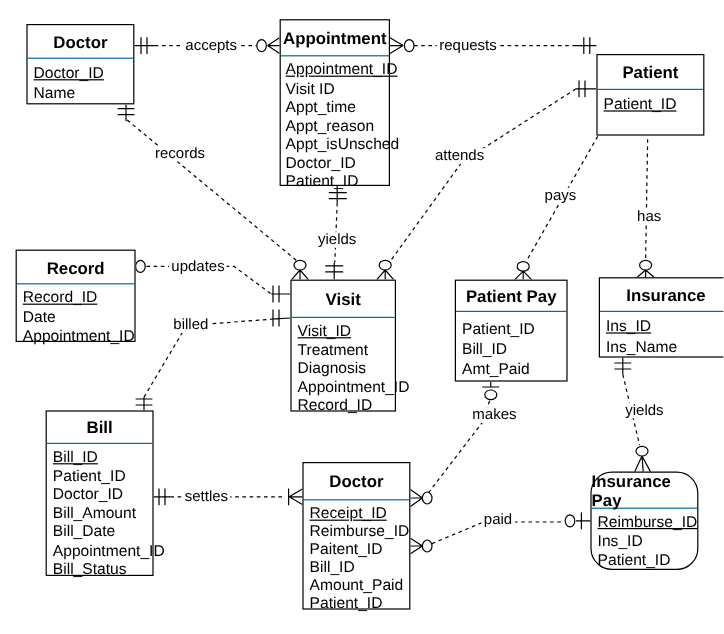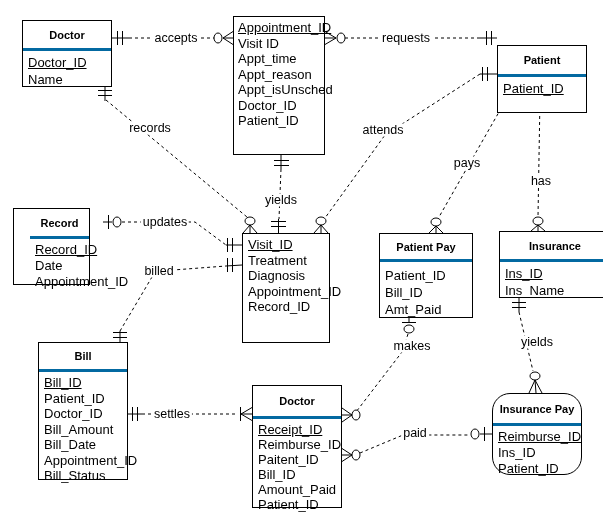--- a/index.html
+++ b/index.html
@@ -3,21 +3,21 @@
 <meta charset="utf-8">
 <style>
   html,body{margin:0;padding:0;background:#fff;}
   #canvas{position:relative;width:603px;height:528px;background:#fff;overflow:hidden;
           font-family:"Liberation Sans",sans-serif;color:#000;}
   #wires{position:absolute;left:0;top:0;z-index:0;}
   #wires path{fill:none;stroke:#000;stroke-width:1;}
   #wires path.dash{stroke-dasharray:3,3;}
   #wires ellipse{fill:#fff;stroke:#000;stroke-width:1;}
   .entity{position:absolute;z-index:1;background:#fff;border:1px solid #000;box-sizing:border-box;}
-  .entity-title{border-bottom:3px solid #0369a1;font-weight:bold;font-size:11px;
+  .entity-title{border-bottom:1px solid #0369a1;font-weight:bold;font-size:14px;
                 display:flex;align-items:center;justify-content:center;}
   .entity-attrs{padding:3px 4px 0 5px;font-size:13px;white-space:nowrap;}
   .attr.key{text-decoration:underline;}
   .rel-label{position:absolute;z-index:2;transform:translate(-50%,-50%);background:#fff;
              padding:0 2px;font-size:12.5px;line-height:13px;}
 </style>
 </head>
 <body>
 
 <div id="canvas">
@@ -104,48 +104,50 @@
 
   <div class="entity" style="left:22px;top:20px;width:90px;height:67px;">
     <div class="entity-title" style="height:27px;">Doctor</div>
     <div class="entity-attrs" style="line-height:17px;">
       <div class="attr key">Doctor_ID</div>
       <div class="attr">Name</div>
     </div>
   </div>
 
   <div class="entity" style="left:233px;top:16px;width:92px;height:139px;">
+    <div class="entity-title" style="height:29px;">Appointment</div>
     <div class="entity-attrs" style="line-height:15.5px;padding-left:4px;">
       <div class="attr key">Appointment_ID</div>
       <div class="attr">Visit ID</div>
       <div class="attr">Appt_time</div>
       <div class="attr">Appt_reason</div>
       <div class="attr">Appt_isUnsched</div>
       <div class="attr">Doctor_ID</div>
       <div class="attr">Patient_ID</div>
     </div>
   </div>
 
   <div class="entity" style="left:497px;top:17px;width:90px;height:68px;margin-top:28px;">
     <div class="entity-title" style="height:28px;">Patient</div>
     <div class="entity-attrs" style="line-height:17px;">
       <div class="attr key">Patient_ID</div>
     </div>
   </div>
 
-  <div class="entity" style="left:13px;top:208px;width:77px;height:77px;padding-left:16px;">
+  <div class="entity" style="left:13px;top:208px;width:100px;height:77px;">
     <div class="entity-title" style="height:27px;">Record</div>
     <div class="entity-attrs" style="line-height:16px;">
       <div class="attr key">Record_ID</div>
       <div class="attr">Date</div>
       <div class="attr">Appointment_ID</div>
     </div>
   </div>
 
   <div class="entity" style="left:242px;top:233px;width:88px;height:110px;">
+    <div class="entity-title" style="height:30px;">Visit</div>
     <div class="entity-attrs" style="line-height:15.5px;">
       <div class="attr key">Visit_ID</div>
       <div class="attr">Treatment</div>
       <div class="attr">Diagnosis</div>
       <div class="attr">Appointment_ID</div>
       <div class="attr">Record_ID</div>
     </div>
   </div>
 
   <div class="entity" style="left:379px;top:233px;width:94px;height:85px;">
@@ -193,21 +195,21 @@
   <div class="entity" style="left:492px;top:393px;width:90px;height:82px;border-radius:18px;">
     <div class="entity-title" style="height:29px;">Insurance Pay</div>
     <div class="entity-attrs" style="line-height:16px;">
       <div class="attr key">Reimburse_ID</div>
       <div class="attr">Ins_ID</div>
       <div class="attr">Patient_ID</div>
     </div>
   </div>
 
   <span class="rel-label" style="left:176px;top:38px;">accepts</span>
-  <span class="rel-label" style="left:390px;top:38px;margin-left:16px;">requests</span>
+  <span class="rel-label" style="left:390px;top:38px;">requests</span>
   <span class="rel-label" style="left:150px;top:128px;">records</span>
   <span class="rel-label" style="left:383px;top:130px;">attends</span>
   <span class="rel-label" style="left:281px;top:200px;">yields</span>
   <span class="rel-label" style="left:165px;top:222px;">updates</span>
   <span class="rel-label" style="left:159px;top:271px;">billed</span>
   <span class="rel-label" style="left:467px;top:163px;">pays</span>
   <span class="rel-label" style="left:541px;top:181px;">has</span>
   <span class="rel-label" style="left:412px;top:346px;">makes</span>
   <span class="rel-label" style="left:172px;top:414px;">settles</span>
   <span class="rel-label" style="left:537px;top:342px;">yields</span>

